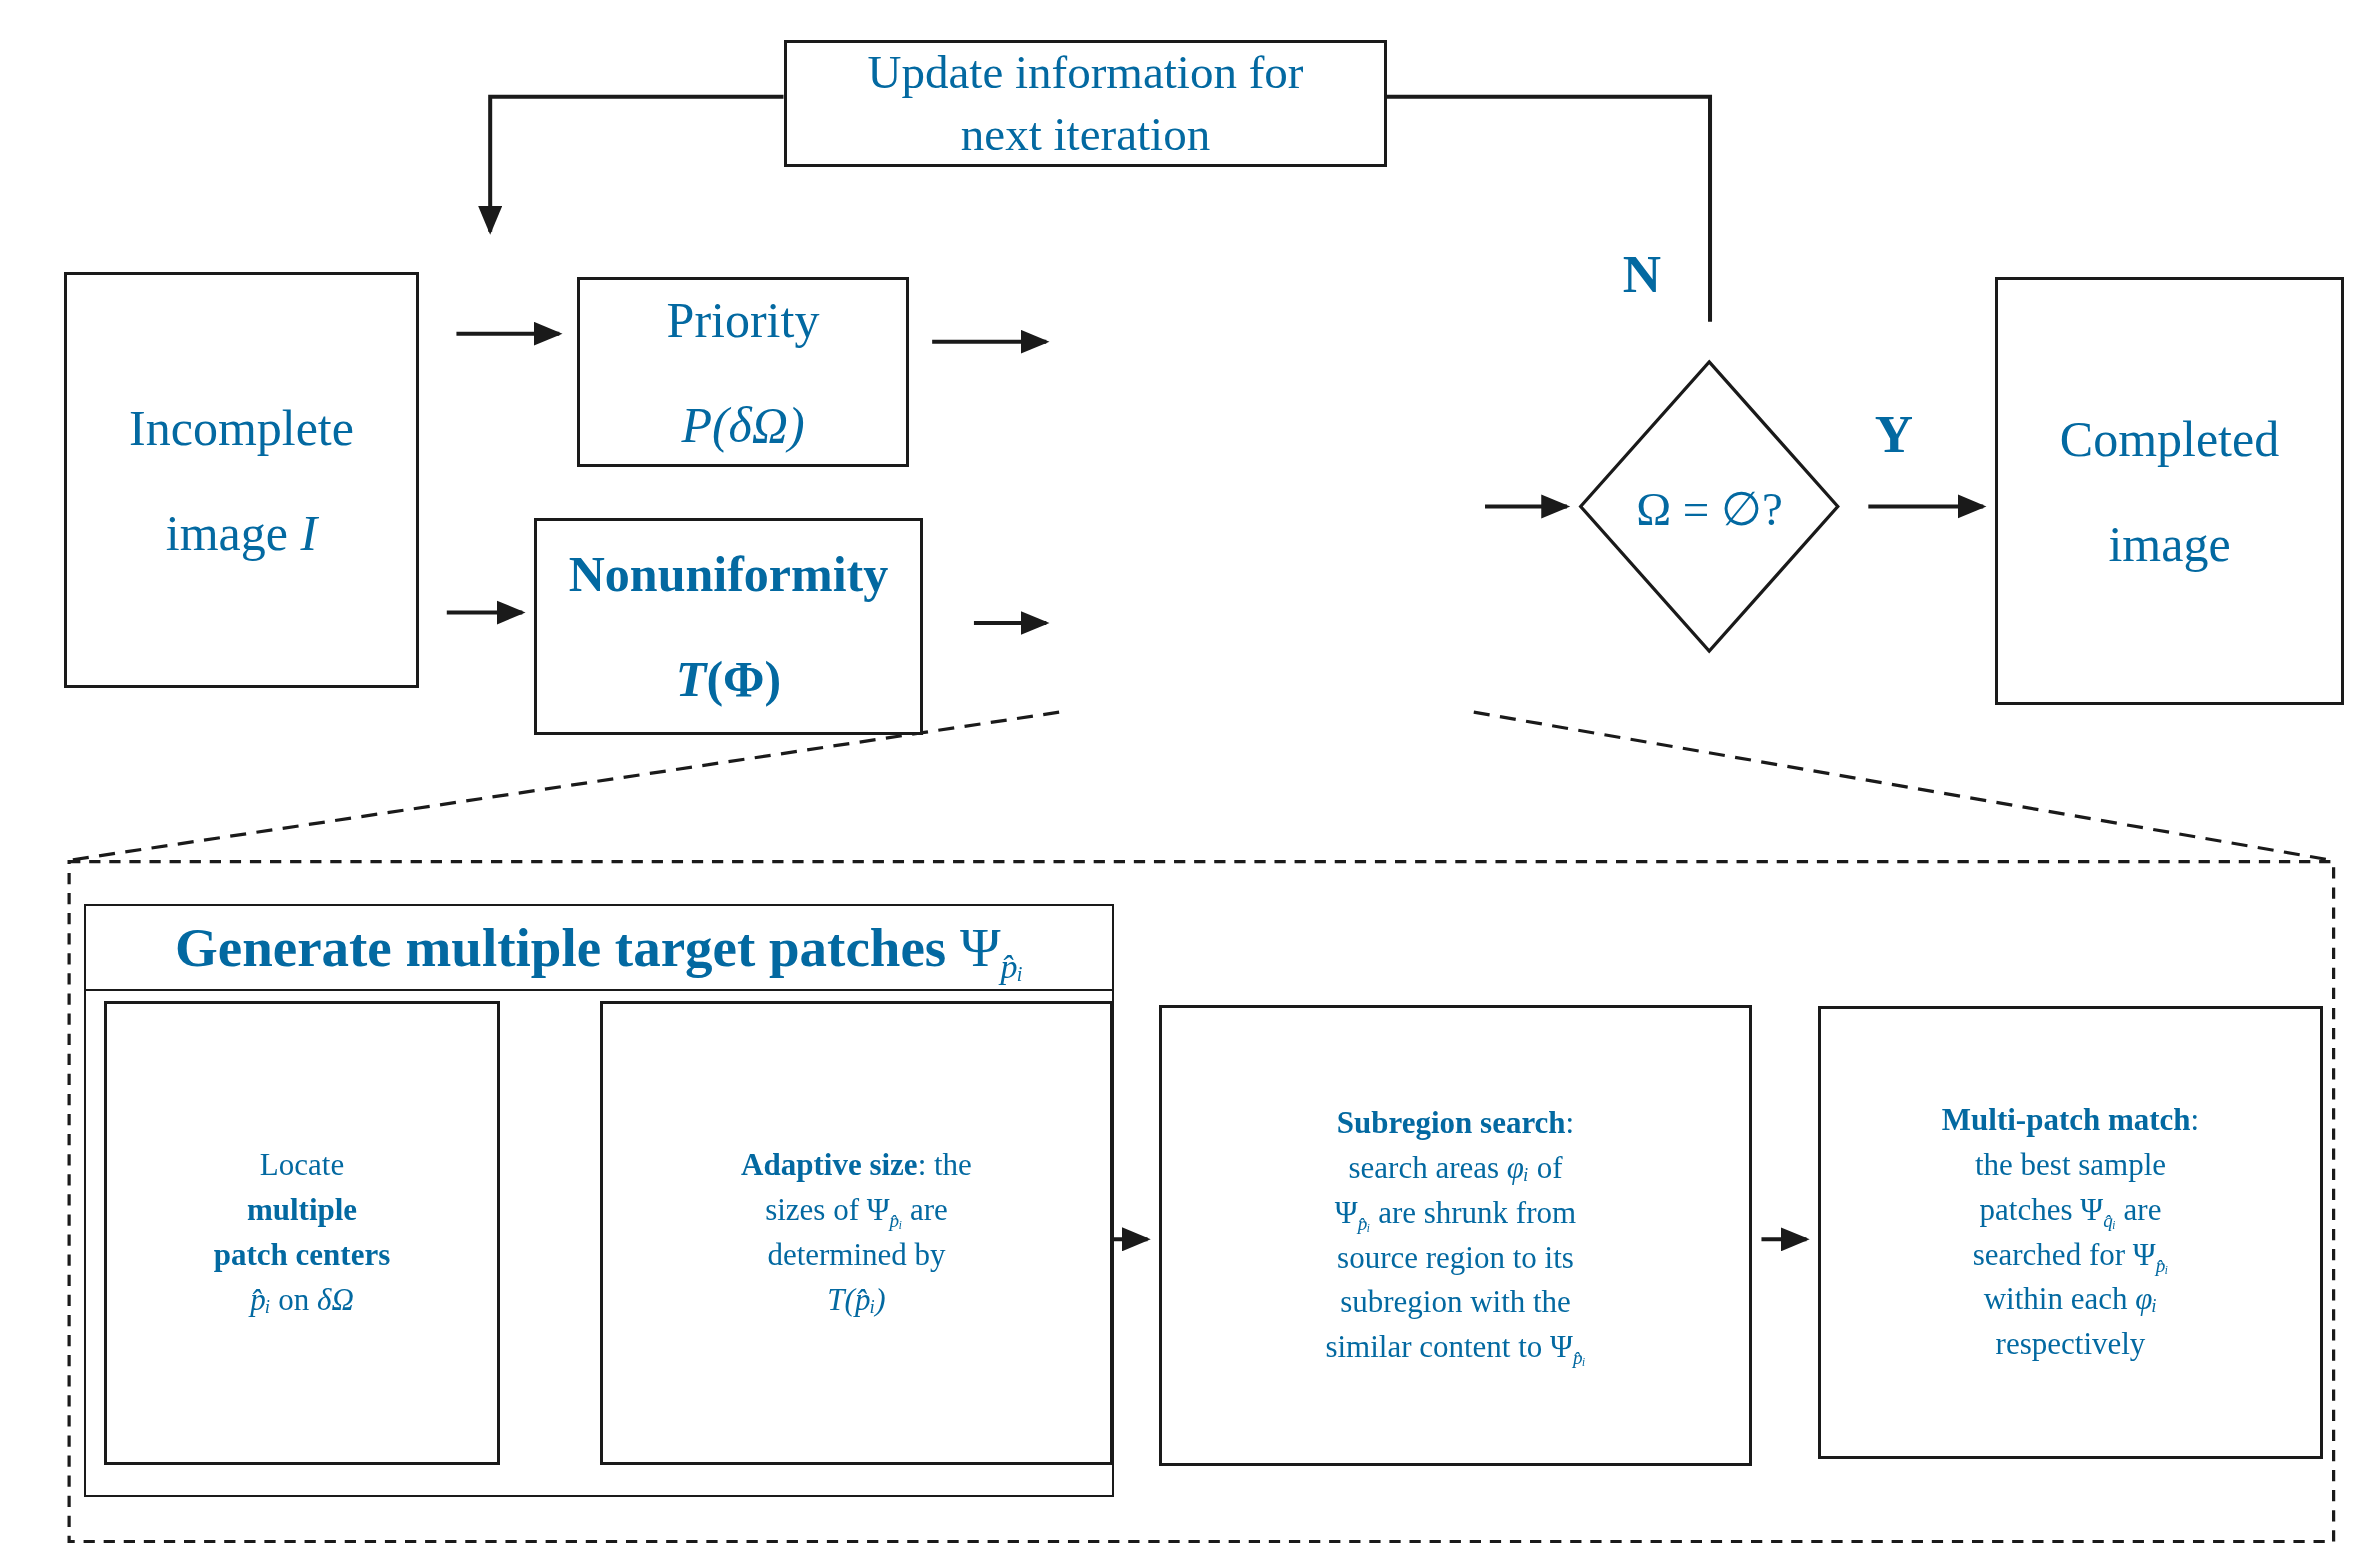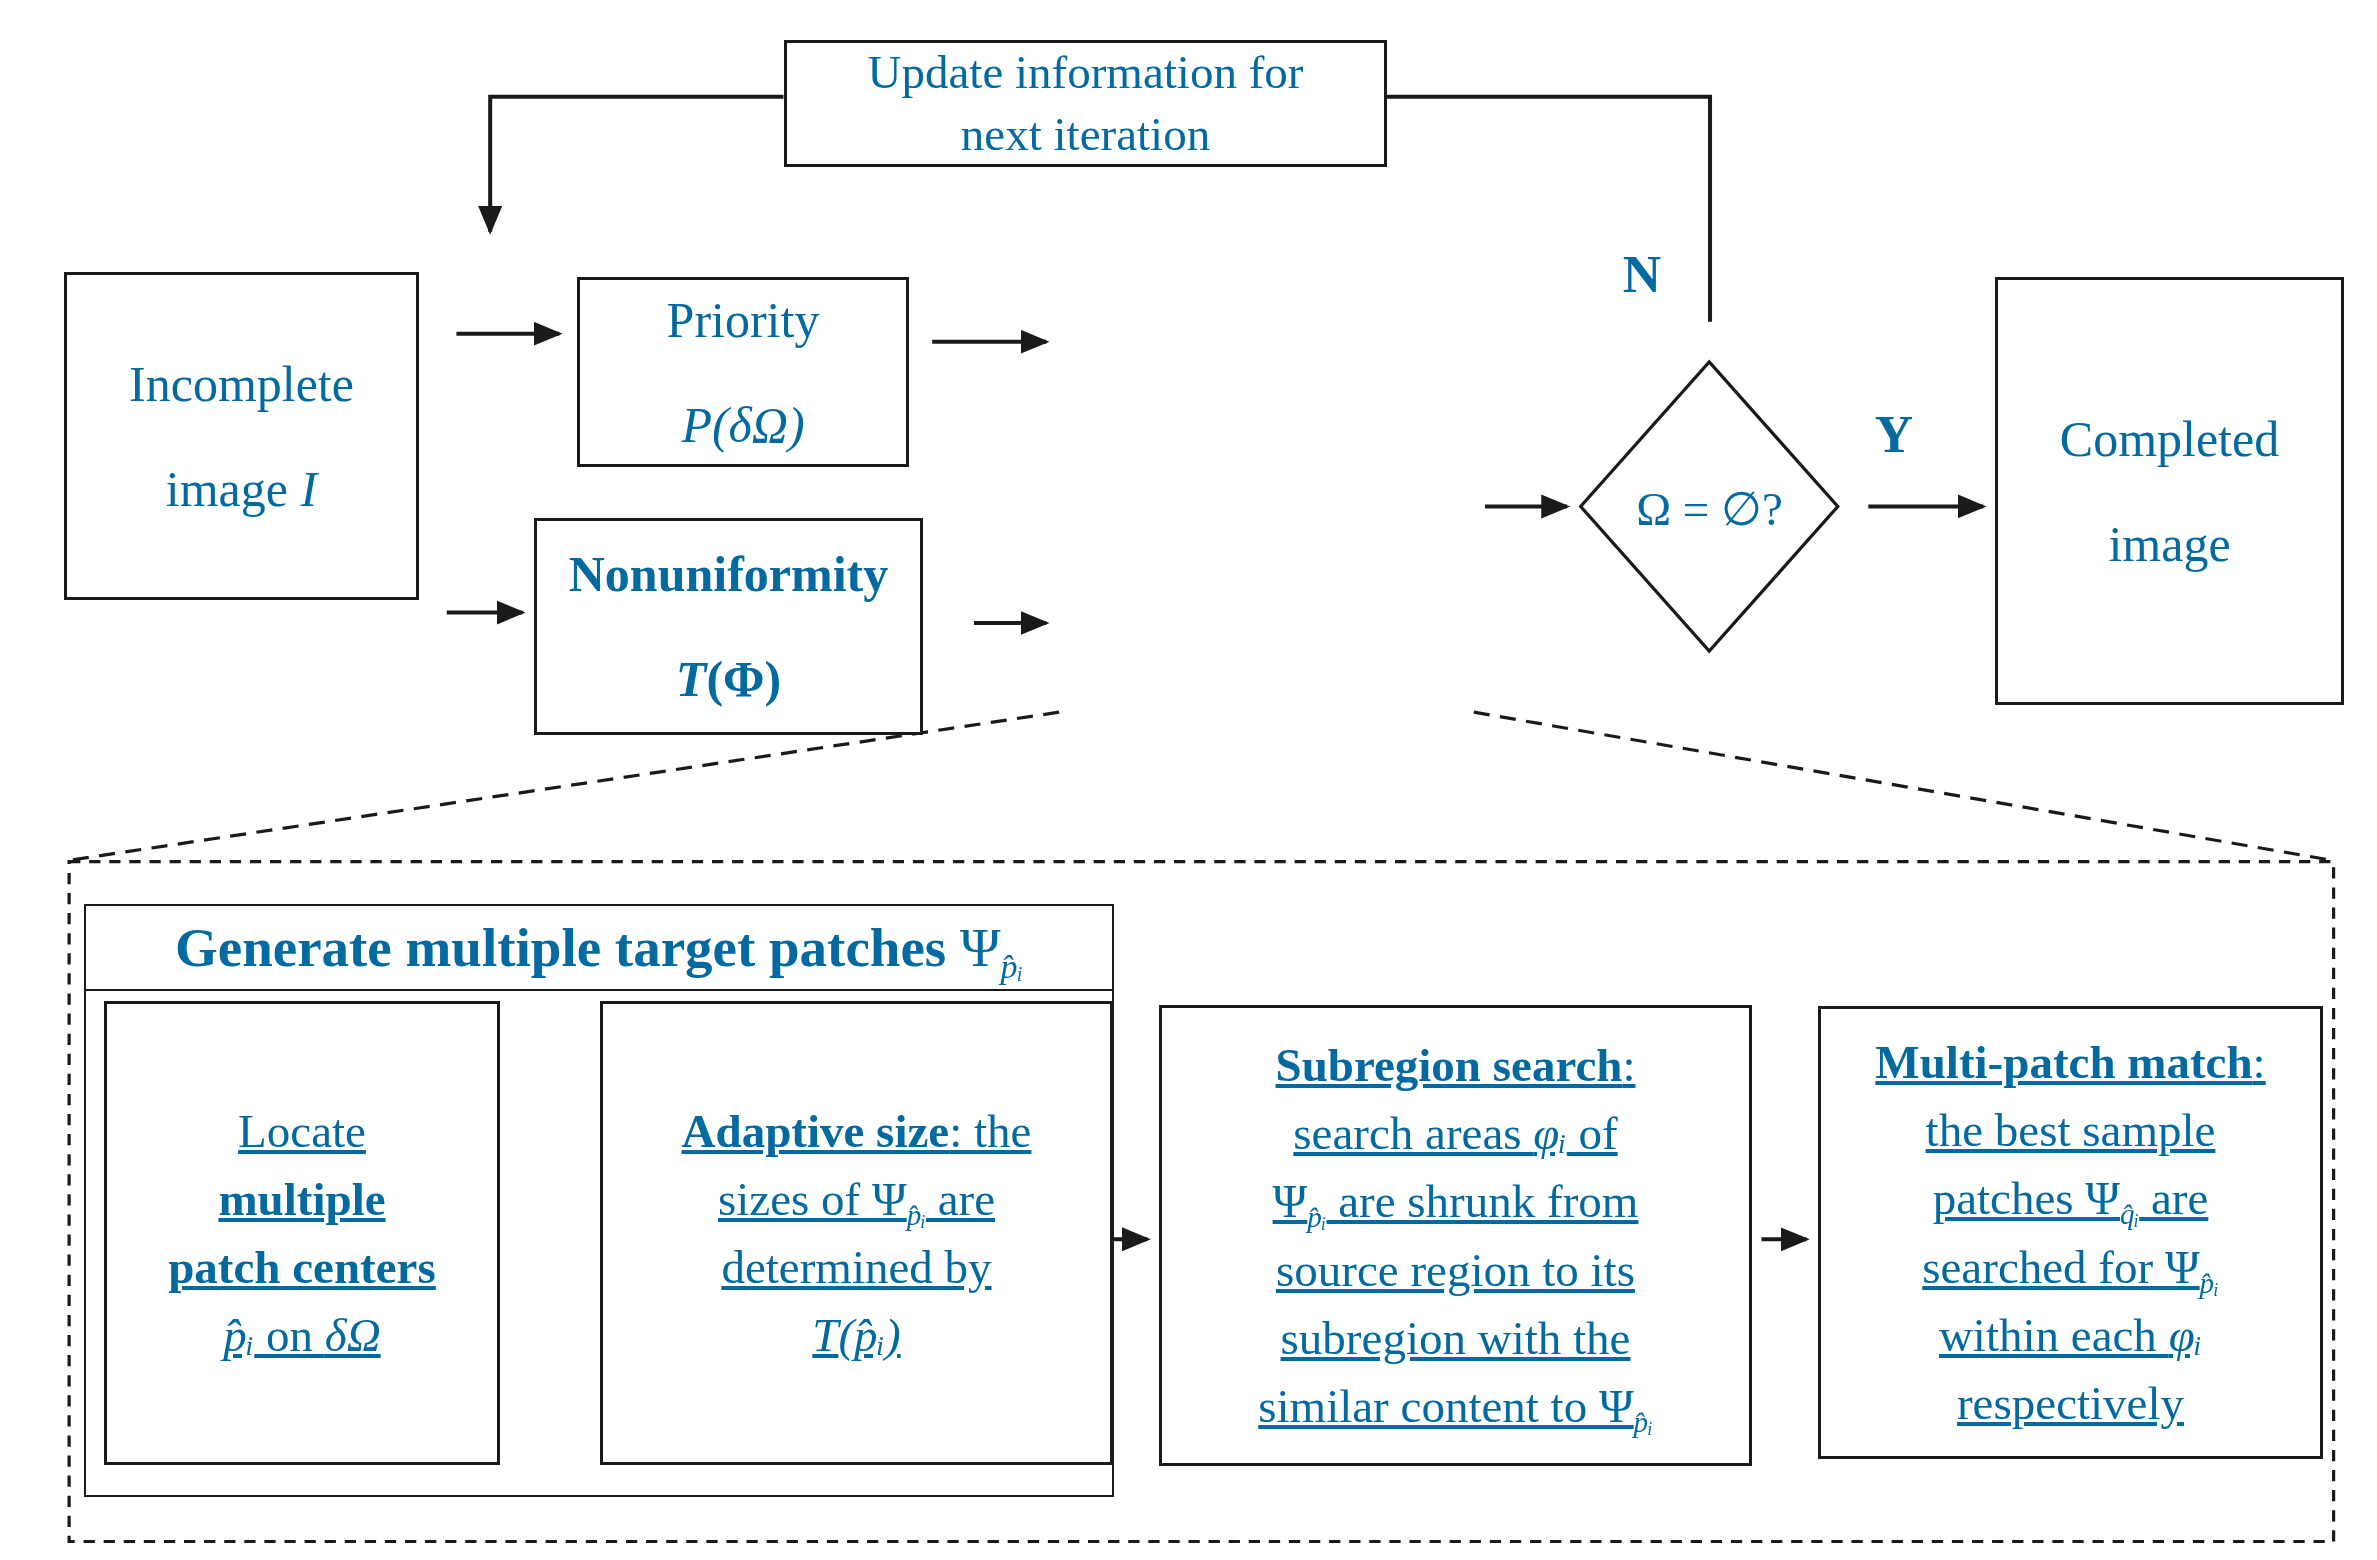--- a/index.html
+++ b/index.html
@@ -16,21 +16,21 @@
     position:absolute;
     border:3.2px solid #1a1a1a;
     background:#ffffff;
     display:flex;flex-direction:column;justify-content:center;align-items:center;
     text-align:center;
     box-sizing:border-box;
   }
   .line{display:block;}
   .fs-main{font-size:50px;line-height:1.32;gap:39px;}
   .fs-update{font-size:47px;line-height:1.3;}
-  .fs-detail{font-size:47px;line-height:1.45;text-decoration:underline;}
+  .fs-detail{font-size:31px;line-height:1.45;}
   .bold{font-weight:bold;}
   .it{font-style:italic;}
   .lbl{
     position:absolute;display:flex;align-items:center;justify-content:center;
     font-weight:bold;font-size:53px;
   }
   .diamond-label{
     position:absolute;display:flex;align-items:center;justify-content:center;
     font-size:47px;
   }
@@ -75,21 +75,21 @@
     <rect x="86" y="1072" width="2818" height="846" fill="none" stroke="#1a1a1a" stroke-width="4" stroke-dasharray="14 11"></rect>
 
     <polygon points="2127,450 2287,630 2127,810 1967,630" fill="#ffffff" stroke="#1a1a1a" stroke-width="4"></polygon>
   </svg>
 
   <div class="box fs-update" style="left:784px;top:40px;width:603px;height:127px;">
     <span class="line">Update information for</span>
     <span class="line">next iteration</span>
   </div>
 
-  <div class="box fs-main" style="left:64px;top:272px;width:355px;height:328px;">
+  <div class="box fs-main" style="left:64px;top:272px;width:355px;height:416px;">
     <span class="line">Incomplete</span>
     <span class="line"><span>image </span><span class="it">I</span></span>
   </div>
 
   <div class="box fs-main" style="left:577px;top:277px;width:332px;height:190px;">
     <span class="line">Priority</span>
     <span class="line"><span class="it">P</span><span class="it">(δΩ)</span></span>
   </div>
 
   <div class="box fs-main bold" style="left:534px;top:518px;width:389px;height:217px;">

